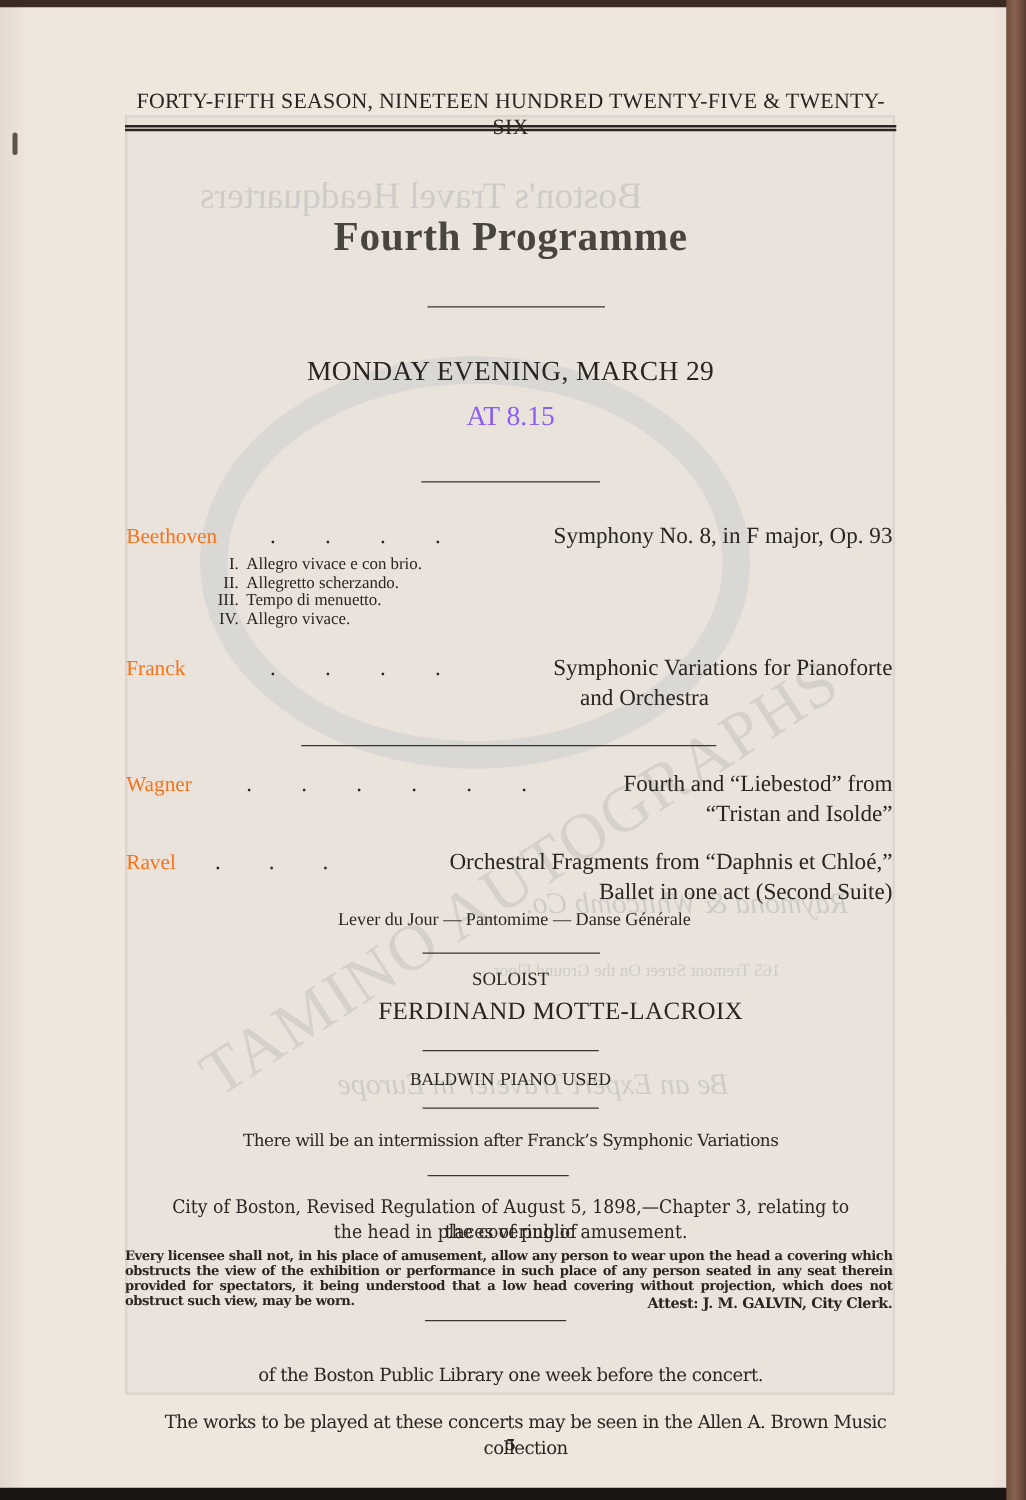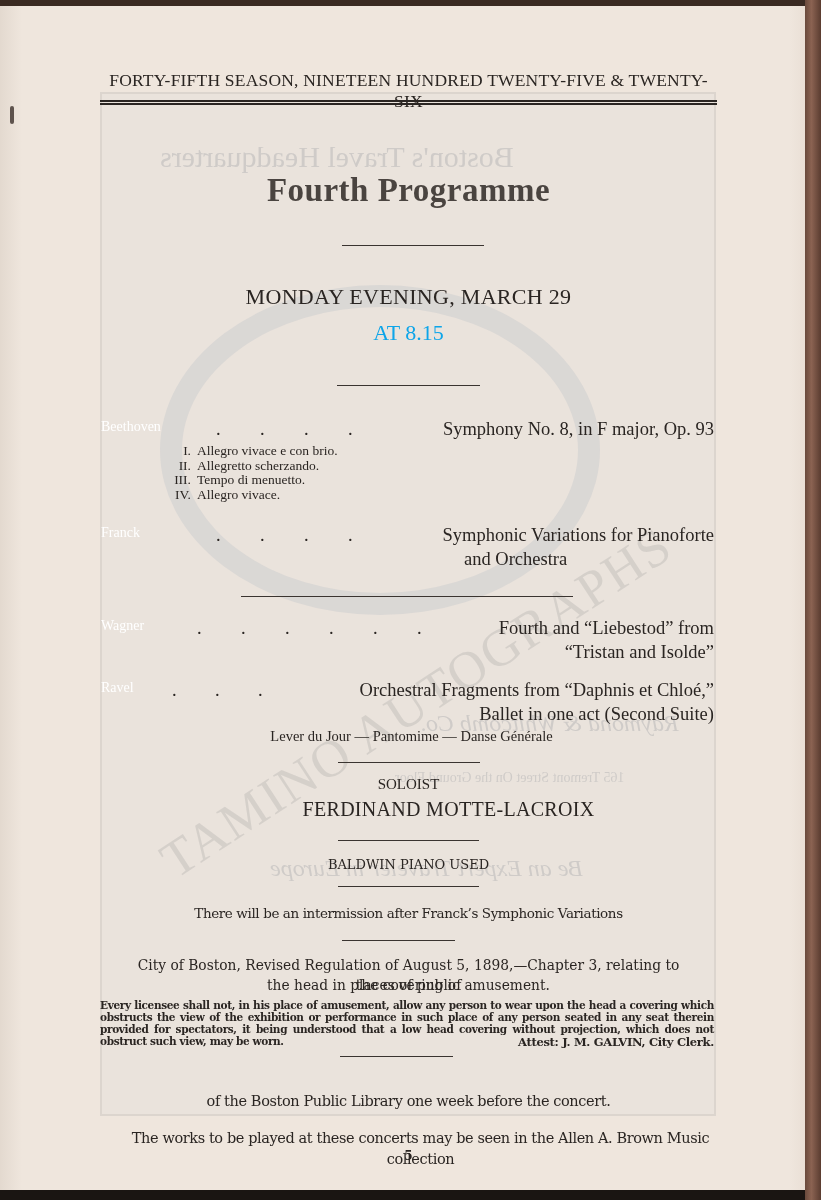--- a/index.html
+++ b/index.html
@@ -43,22 +43,22 @@
       font-size: 17.5px; letter-spacing: .2px; color: #2a2522;
     }
     .rule-double {
       position: absolute; left: 100px; top: 100px; width: 617px; height: 5px;
       border-top: 2px solid #2a2522; border-bottom: 2px solid #2a2522; box-sizing: border-box;
     }
     .c { position: absolute; text-align: center; }
     .title { left: 100px; width: 617px; top: 172px; font-size: 33px; font-weight: bold; color: #4a4440; letter-spacing: .5px; }
     .rule { position: absolute; height: 0; border-top: 1.5px solid #3a3430; }
     .date { left: 100px; width: 617px; top: 284px; font-size: 22px; color: #2a2522; letter-spacing: .3px; }
-    .time { left: 100px; width: 617px; top: 320px; font-size: 22px; color: #0ea5e9; }
-    .composer { position: absolute; font-size: 14px; color: #ffffff; }
+    .time { left: 100px; width: 617px; top: 320px; font-size: 22px; color: #8b5cf6; }
+    .composer { position: absolute; font-size: 17px; color: #f97316; }
     .dots { position: absolute; font-size: 18.5px; color: #2a2522; letter-spacing: 0; }
     .dots span { display: inline-block; }
     .work { position: absolute; font-size: 18.5px; color: #2a2522; text-align: right; }
     .mvts { position: absolute; left: 150px; top: 444px; font-size: 13.5px; line-height: 14.5px; color: #2a2522; }
     .mvt { display: flex; }
     .mvt .num { width: 41px; text-align: right; padding-right: 6px; }
     .small { position: absolute; left: 100px; width: 617px; text-align: center; color: #2a2522; }
     .legal-head { font-size: 15px; line-height: 20px; font-family: "DejaVu Serif", serif; transform: scaleX(.92); }
     .legal-body { position: absolute; left: 100px; width: 614px; font-size: 10.5px; line-height: 12px; text-align: justify; text-align-last: left; font-family: "DejaVu Serif", serif; font-weight: bold; color: #2a2522; letter-spacing: -.35px; }
     .attest { position: absolute; right: 107px; top: 1035px; font-size: 11.5px; font-family: "DejaVu Serif", serif; font-weight: bold; color: #2a2522; letter-spacing: -.3px; }

